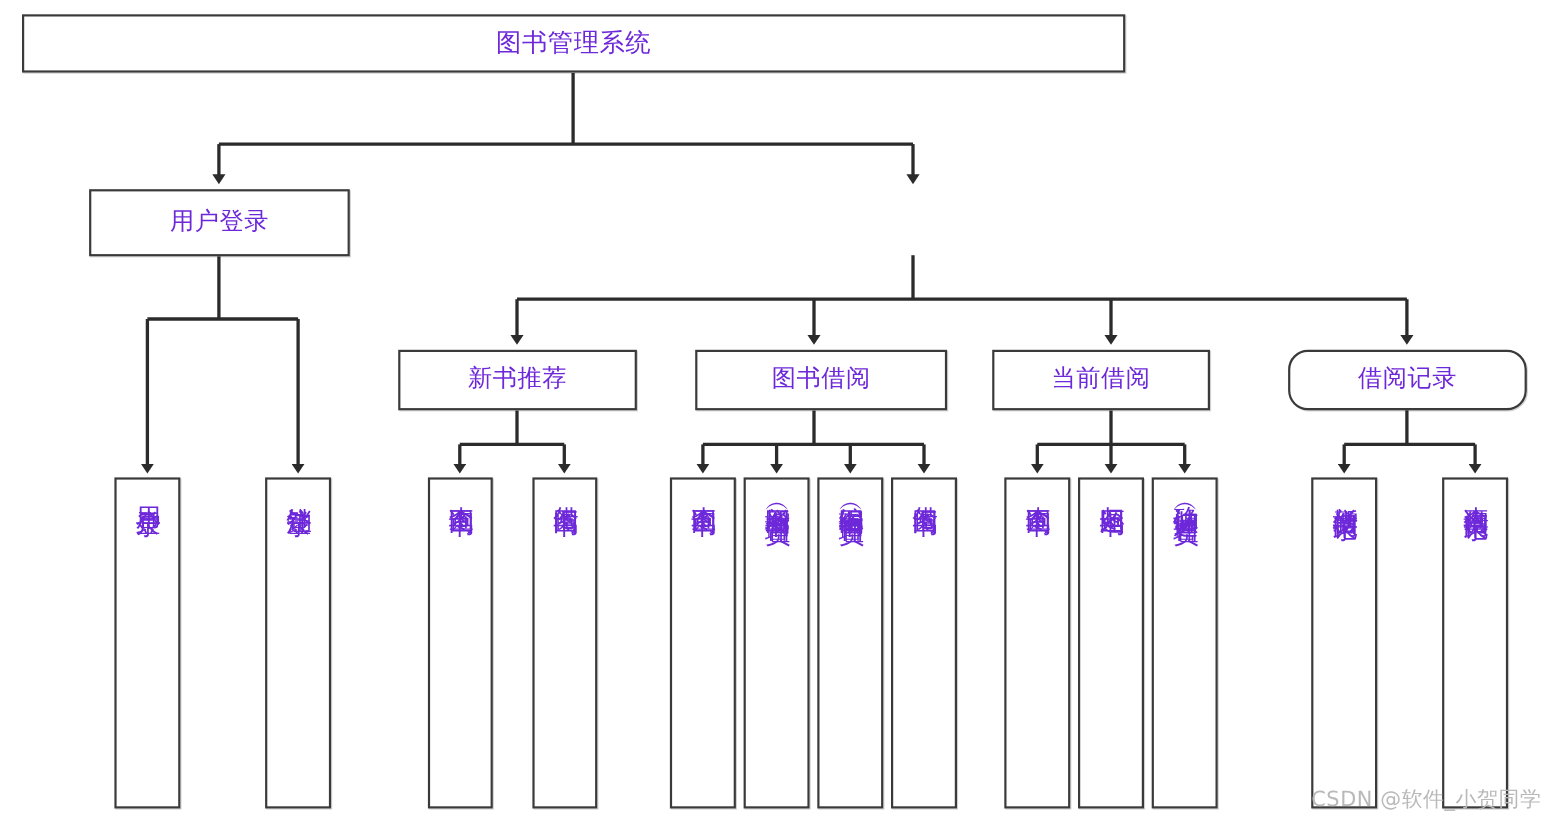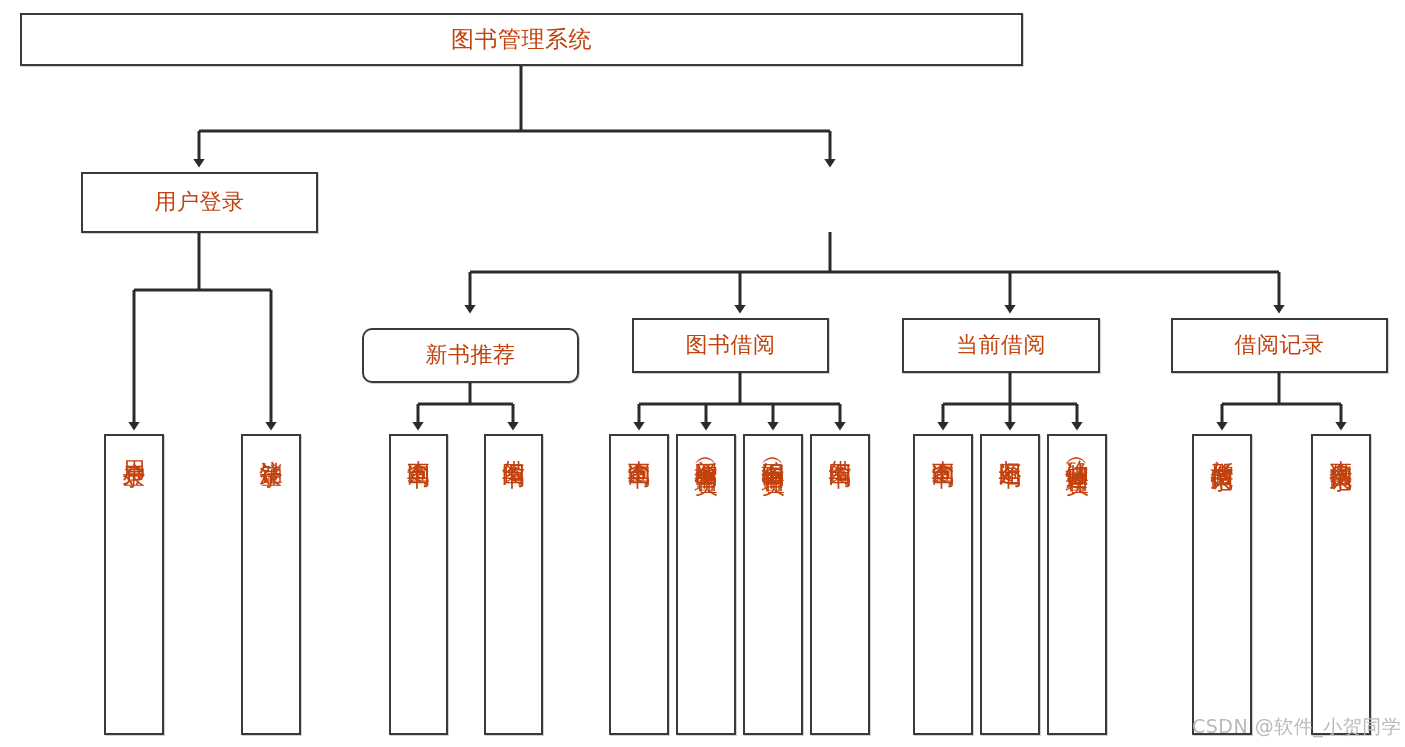--- a/index.html
+++ b/index.html
@@ -26,21 +26,21 @@
     pointer-events: none;
   }
   .node {
     position: absolute;
     box-sizing: border-box;
     border: 2px solid #3a3a3a;
     background: #ffffff;
     display: flex;
     align-items: center;
     justify-content: center;
-    color: #c2410c;
+    color: #6d28d9;
     box-shadow: 1px 1px 0 rgba(0,0,0,0.18);
   }
   .node .lbl {
     display: block;
     line-height: 1.12;
     letter-spacing: 0.5px;
   }
   
   .node.h .lbl {
     font-size: 22px;
@@ -126,30 +126,30 @@
   </svg>
 
   <div class="node h root" style="left:20px; top:13px; width:1003px; height:53px;">
     <span class="lbl">图书管理系统</span>
   </div>
 
   <div class="node h" style="left:81px; top:172px; width:237px; height:61px;">
     <span class="lbl">用户登录</span>
   </div>
 
-  <div class="node h" style="left:362px; top:328px; width:217px; height:55px;border-radius:10px;">
+  <div class="node h" style="left:362px; top:318px; width:217px; height:55px;">
     <span class="lbl">新书推荐</span>
   </div>
-  <div class="node h" style="left:632px; top:318px; width:197px; height:55px;">
+  <div class="node h" style="left:632px; top:318px; width:229px; height:55px;">
     <span class="lbl">图书借阅</span>
   </div>
   <div class="node h" style="left:902px; top:318px; width:198px; height:55px;">
     <span class="lbl">当前借阅</span>
   </div>
-  <div class="node h" style="left:1171px; top:318px; width:217px; height:55px;">
+  <div class="node h" style="left:1171px; top:318px; width:217px; height:55px;border-radius:18px;">
     <span class="lbl">借阅记录</span>
   </div>
 
   <div class="node v" style="left:104px; top:434px; width:60px; height:301px;">
     <span class="lbl">用户登录</span>
   </div>
   <div class="node v" style="left:241px; top:434px; width:60px; height:301px;">
     <span class="lbl">注销登录</span>
   </div>
 

